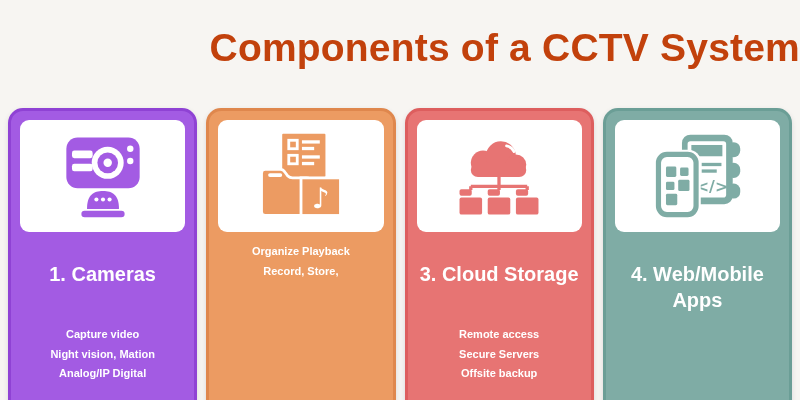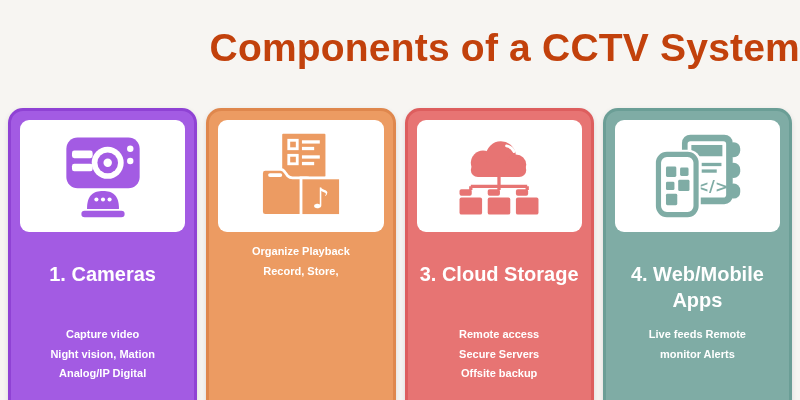--- a/index.html
+++ b/index.html
@@ -161,20 +161,15 @@
         <g fill="currentColor">
           <rect x="17" y="40" width="11" height="11" rx="1.5"></rect>
           <rect x="32" y="41" width="9" height="9" rx="1.5"></rect>
           <rect x="17" y="56" width="9" height="9" rx="1.5"></rect>
           <rect x="30" y="54" width="12" height="12" rx="1.5"></rect>
           <rect x="17" y="69" width="12" height="12" rx="1.5"></rect>
         </g>
       </svg>
     </div>
     <h2 class="card-title">4. Web/Mobile Apps</h2>
-    <div class="card-desc">
-      <div>Live feeds Remote</div>
-      <div>monitor Alerts</div>
-      <div></div>
-    </div>
   </section>
 
 </div>
 
 </body></html>

